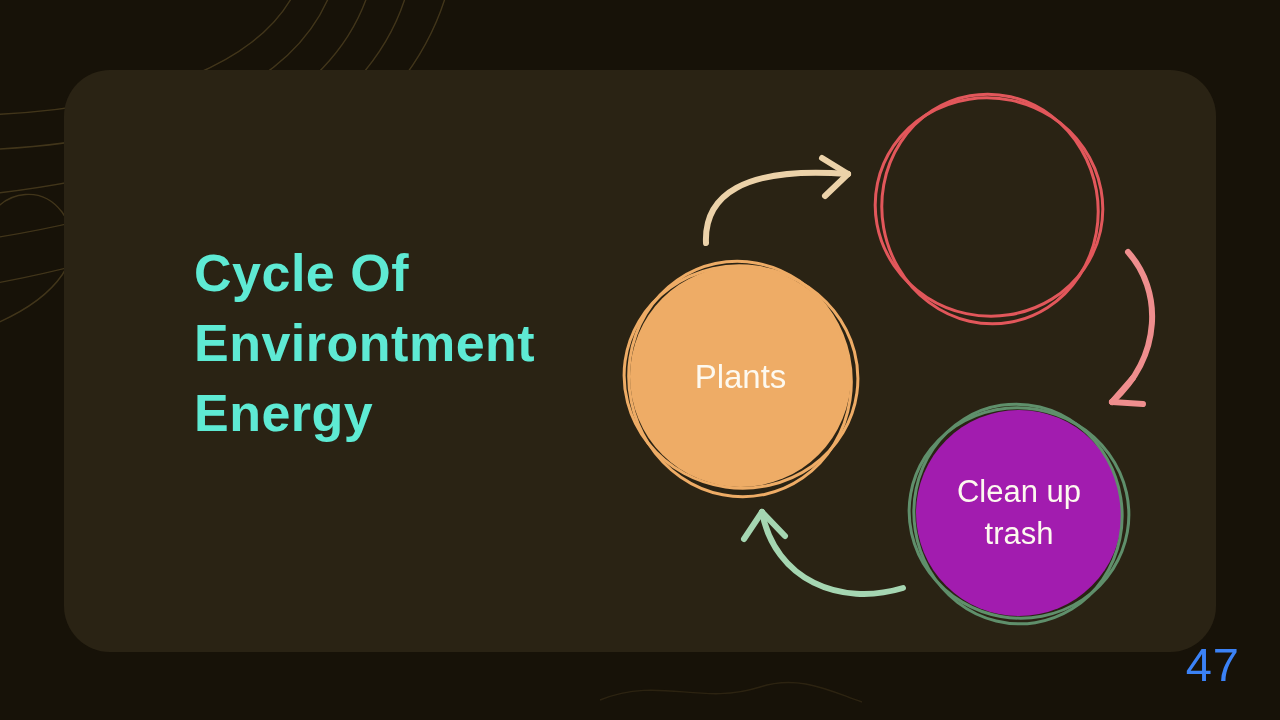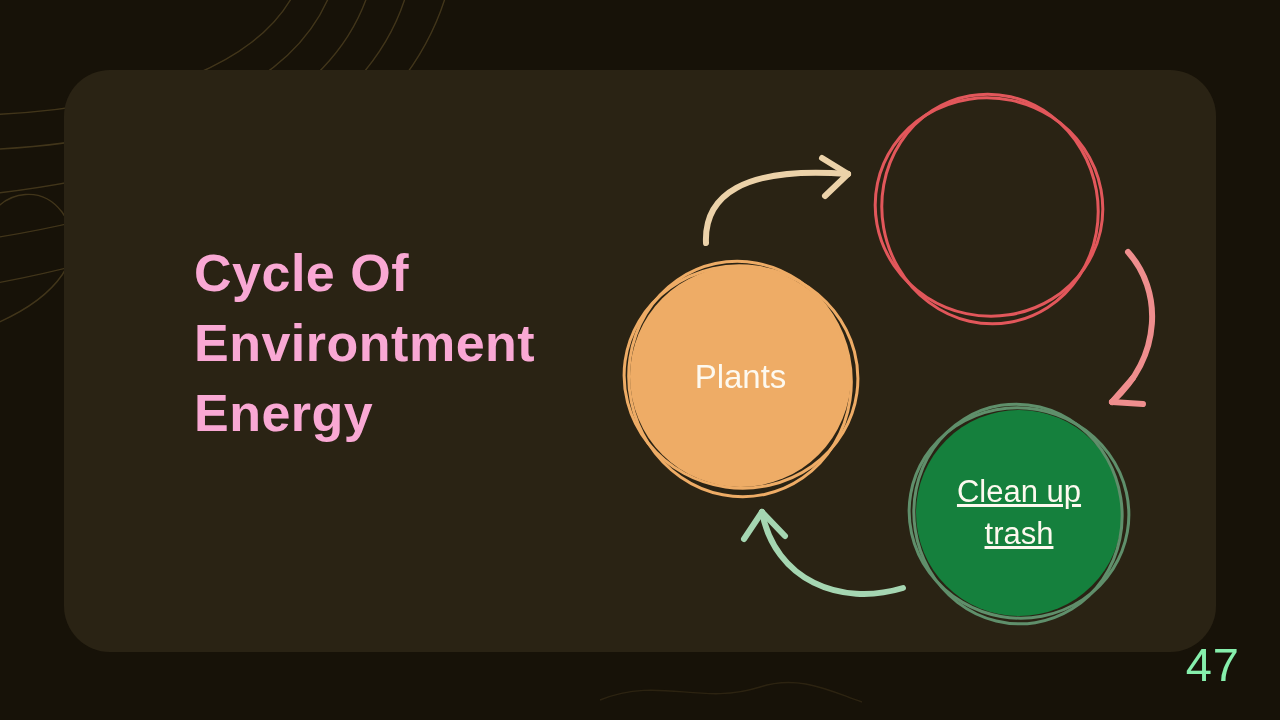--- a/index.html
+++ b/index.html
@@ -13,43 +13,43 @@
 
   svg.deco{position:absolute;left:0;top:0;width:1280px;height:720px;pointer-events:none;}
 
   .card{
     position:absolute;left:64px;top:70px;width:1152px;height:582px;
     background:#2a2314;border-radius:46px;
   }
 
   .title{
     position:absolute;left:130px;top:168px;width:470px;margin:0;
-    color:#f9a8d4;font-size:52px;line-height:70px;font-weight:bold;
+    color:#5eead4;font-size:52px;line-height:70px;font-weight:bold;
     letter-spacing:0.5px;
   }
   .description{
     position:absolute;left:130px;top:428px;width:285px;margin:0;
     color:#f1ede2;font-size:15px;line-height:25px;font-weight:normal;
   }
 
   .node{
     position:absolute;border-radius:50%;
     display:flex;align-items:center;justify-content:center;
     color:#fdf9ef;text-align:center;
   }
   .node-harvest{left:880px;top:100px;width:216px;height:216px;background:#e2575b;font-size:33px;}
   .node-plants{left:630px;top:266px;width:221px;height:221px;background:#eeac66;font-size:33px;}
-  .node-clean{left:916px;top:410px;width:206px;height:206px;background:#15803d;font-size:31px;line-height:42px;text-decoration:underline;}
+  .node-clean{left:916px;top:410px;width:206px;height:206px;background:#a21caf;font-size:31px;line-height:42px;}
   .node-clean .node-label{width:160px;}
 
   svg.diagram-overlay{position:absolute;left:0;top:0;width:1280px;height:720px;pointer-events:none;}
 
   .page-number{
     position:absolute;right:40px;bottom:28px;
-    color:#86efac;font-size:47px;font-weight:normal;letter-spacing:1px;
+    color:#3b82f6;font-size:47px;font-weight:normal;letter-spacing:1px;
   }
 </style>
 </head>
 <body>
 
 <div class="slide">
 
   <svg class="deco" viewBox="0 0 1280 720">
     <g stroke="#473a1d" stroke-width="1.4" fill="none" opacity="0.9">
       <path d="M 300 -20 C 270 60, 150 110, -20 115"></path>

